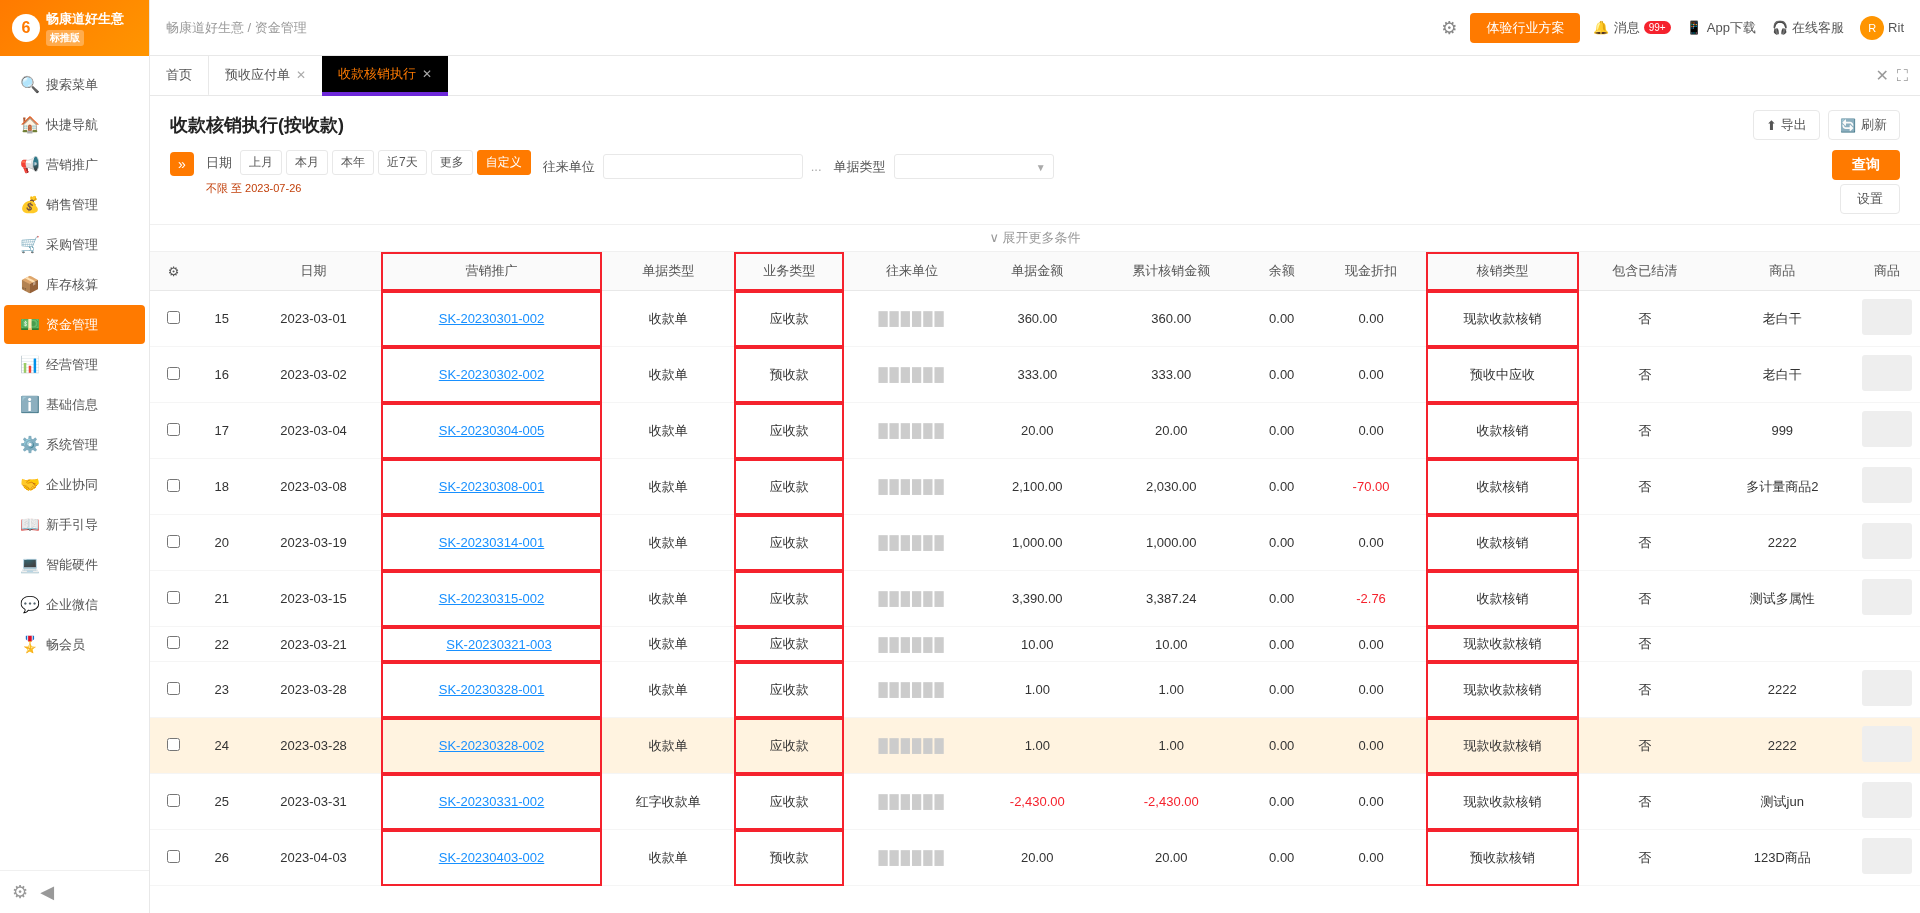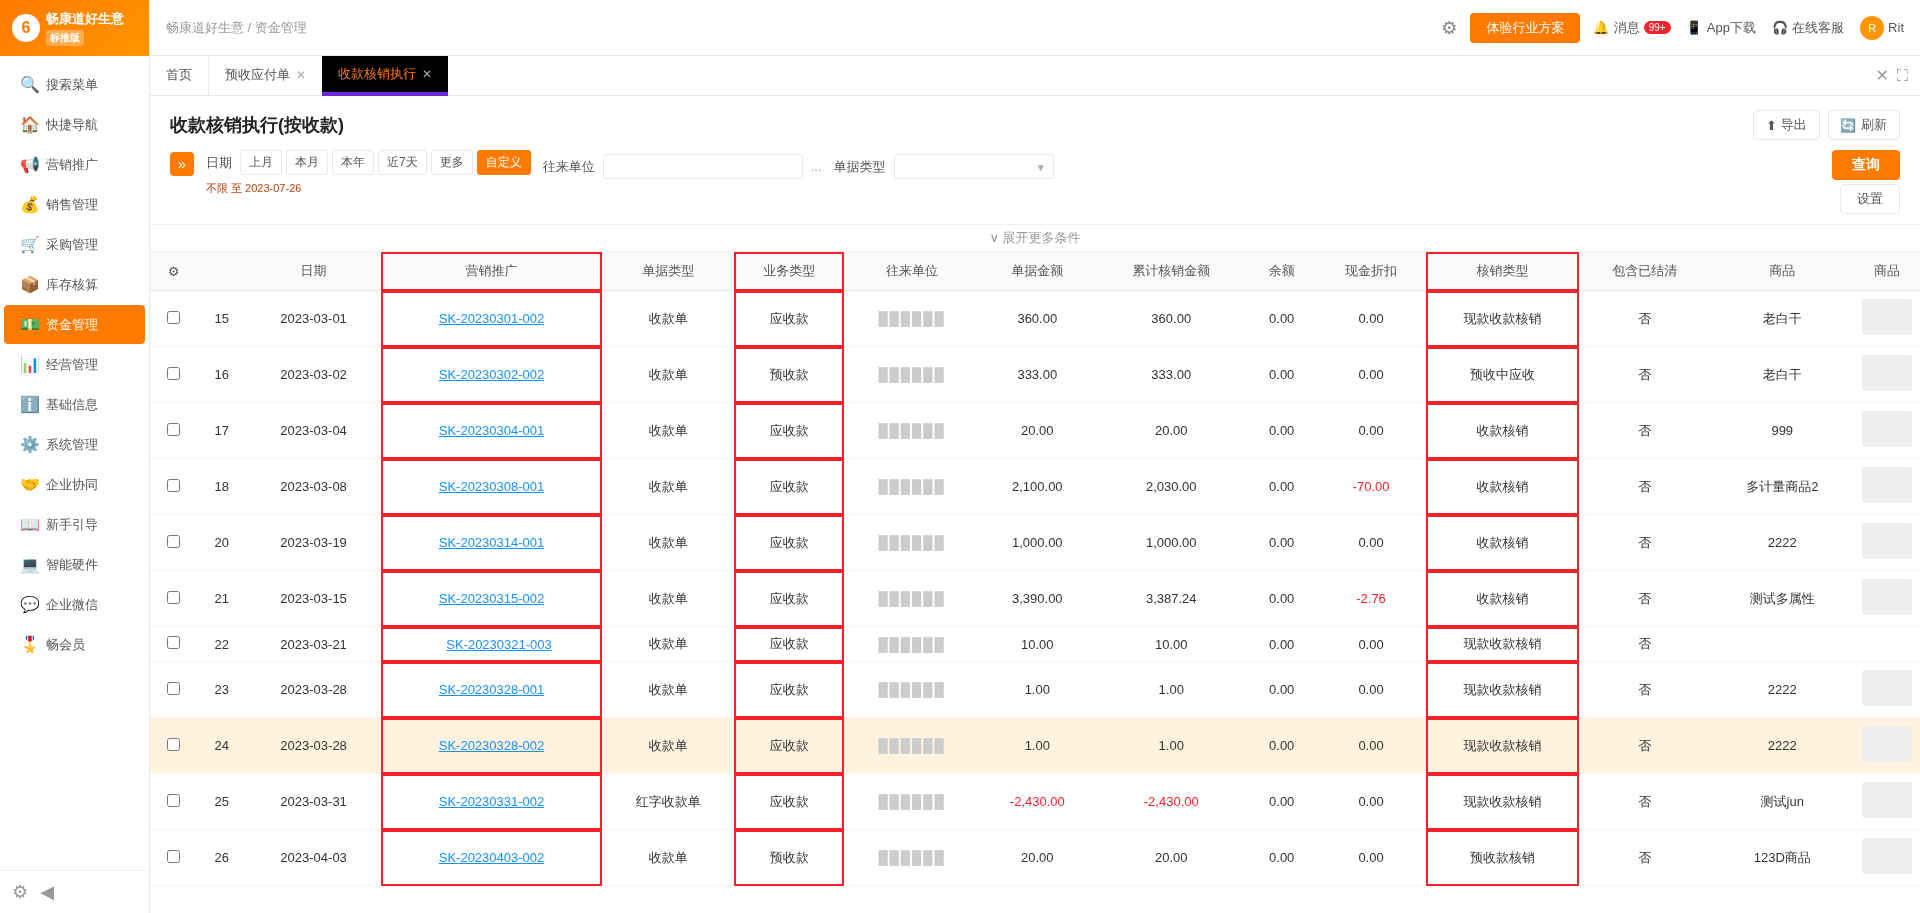--- a/index.html
+++ b/index.html
@@ -407,21 +407,21 @@
       <td>否</td>
       <td>老白干</td>
       <td style="width:60px;overflow:hidden;">
         <div style="width:50px;height:36px;background:#eee;border-radius:3px;display:inline-block;"></div>
       </td>
     </tr>
             <tr>
       <td><input type="checkbox" style=""></td>
       <td>17</td>
       <td>2023-03-04</td>
-      <td style="outline:2px solid #f5222d;outline-offset:-2px;"><span class="link-cell">SK-20230304-001</span></td>
+      <td style="outline:2px solid #f5222d;outline-offset:-2px;"><span class="link-cell">SK-20230304-005</span></td>
       <td>收款单</td>
       <td style="outline:2px solid #f5222d;outline-offset:-2px;">应收款</td>
       <td style="color:#ccc;letter-spacing:2px;">██████</td>
       <td class="">20.00</td>
       <td class="">20.00</td>
       <td>0.00</td>
       <td class="">0.00</td>
       <td style="outline:2px solid #f5222d;outline-offset:-2px;">收款核销</td>
       <td>否</td>
       <td>999</td>

